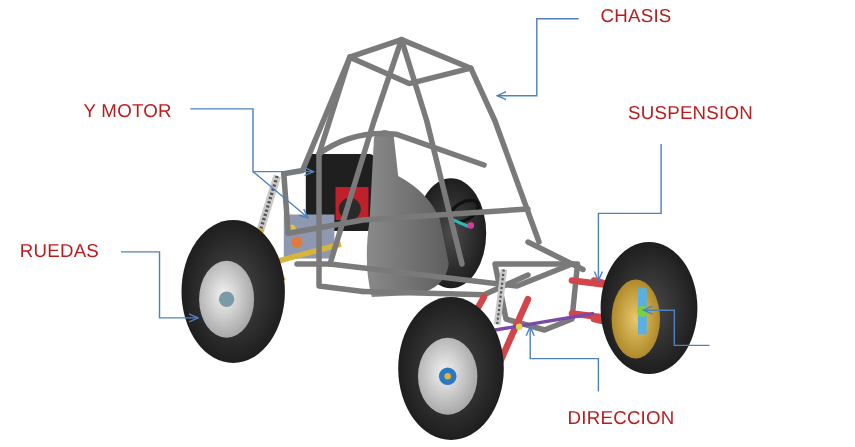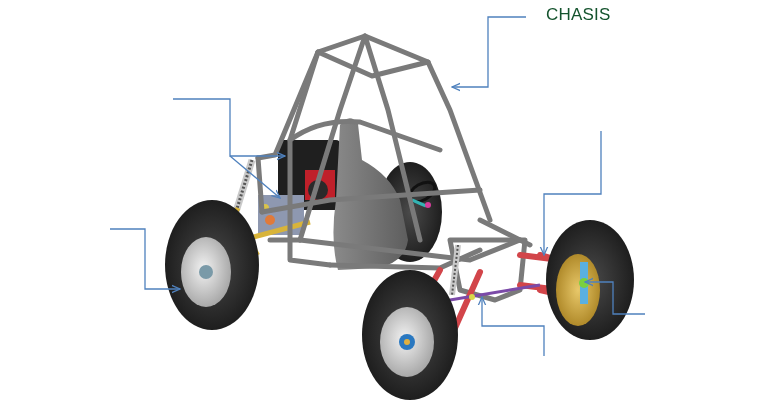--- a/index.html
+++ b/index.html
@@ -1,19 +1,19 @@
 <!DOCTYPE html>
 <html><head>
 <meta charset="utf-8">
 <style>
   html, body { margin:0; padding:0; background:#ffffff; }
   body { width:777px; height:406px; position:relative; overflow:hidden;
          font-family:"Liberation Sans", sans-serif; }
   .stage { position:absolute; left:0; top:0; width:777px; height:406px; }
-  .label { position:absolute; font-size:17px; color:#14532d; line-height:22px;
+  .label { position:absolute; font-size:17px; color:#b91c1c; line-height:22px;
            letter-spacing:0.2px; white-space:nowrap; }
   svg { position:absolute; left:0; top:0; }
 </style>
 </head>
 <body>
 
 <div class="stage">
 
   <svg width="777" height="406" viewBox="0 0 777 406">
     <defs>
@@ -134,17 +134,21 @@
       <polyline points="110,229 145,229 145,289 180,289" marker-end="url(#arrow)"></polyline>
 
       <polyline points="645,314 613,314 613,282 585,282" marker-end="url(#arrow)"></polyline>
 
       <polyline points="544,356 544,326 482,326 482,297" marker-end="url(#arrow)"></polyline>
     </g>
   </svg>
 
   <div class="label" style="left:546px; top:4px;">CHASIS</div>
 
+  <div class="label" style="left:76px; top:90px;">Y MOTOR</div>
+
+  <div class="label" style="left:571px; top:92px;">SUSPENSION</div>
+
+  <div class="label" style="left:18px; top:218px;">RUEDAS</div>
 
 
-
-
+  <div class="label" style="left:516px; top:369px;">DIRECCION</div>
 </div>
 
 </body></html>

